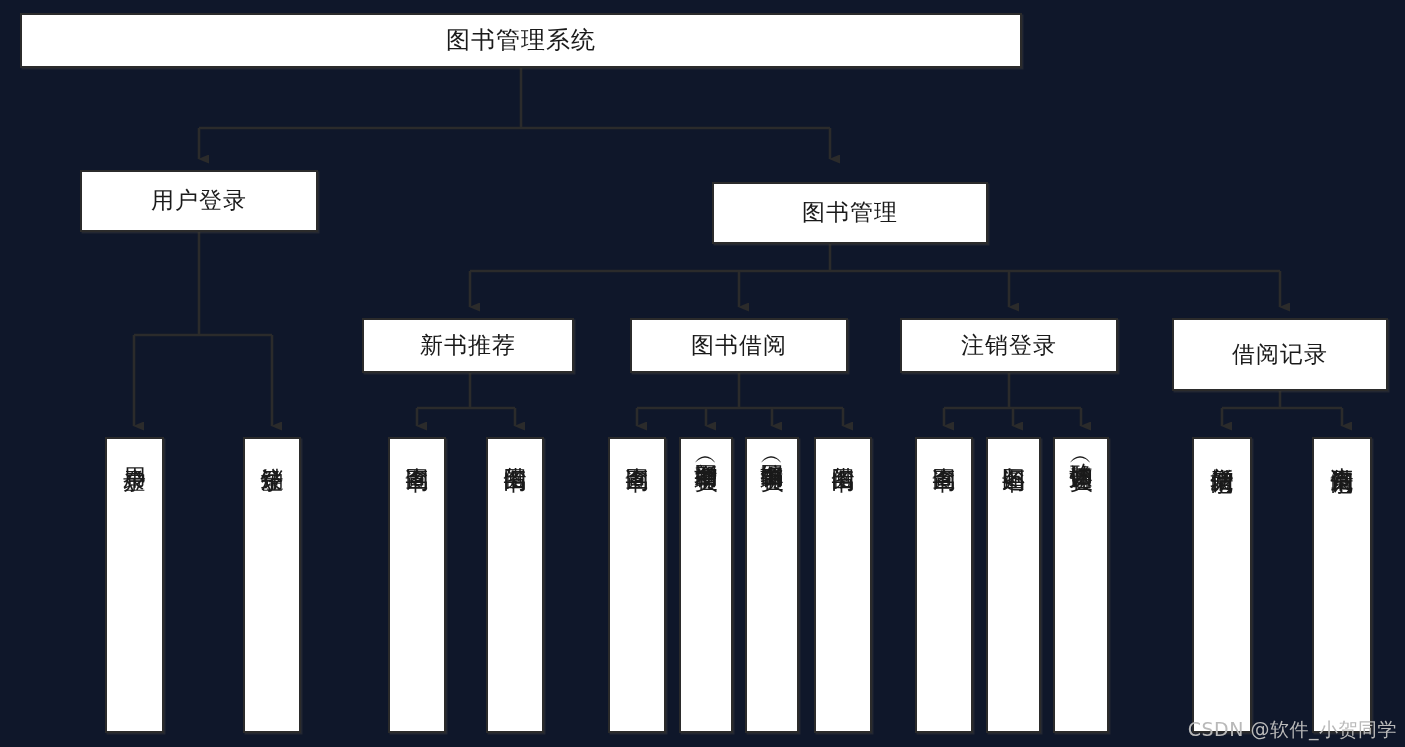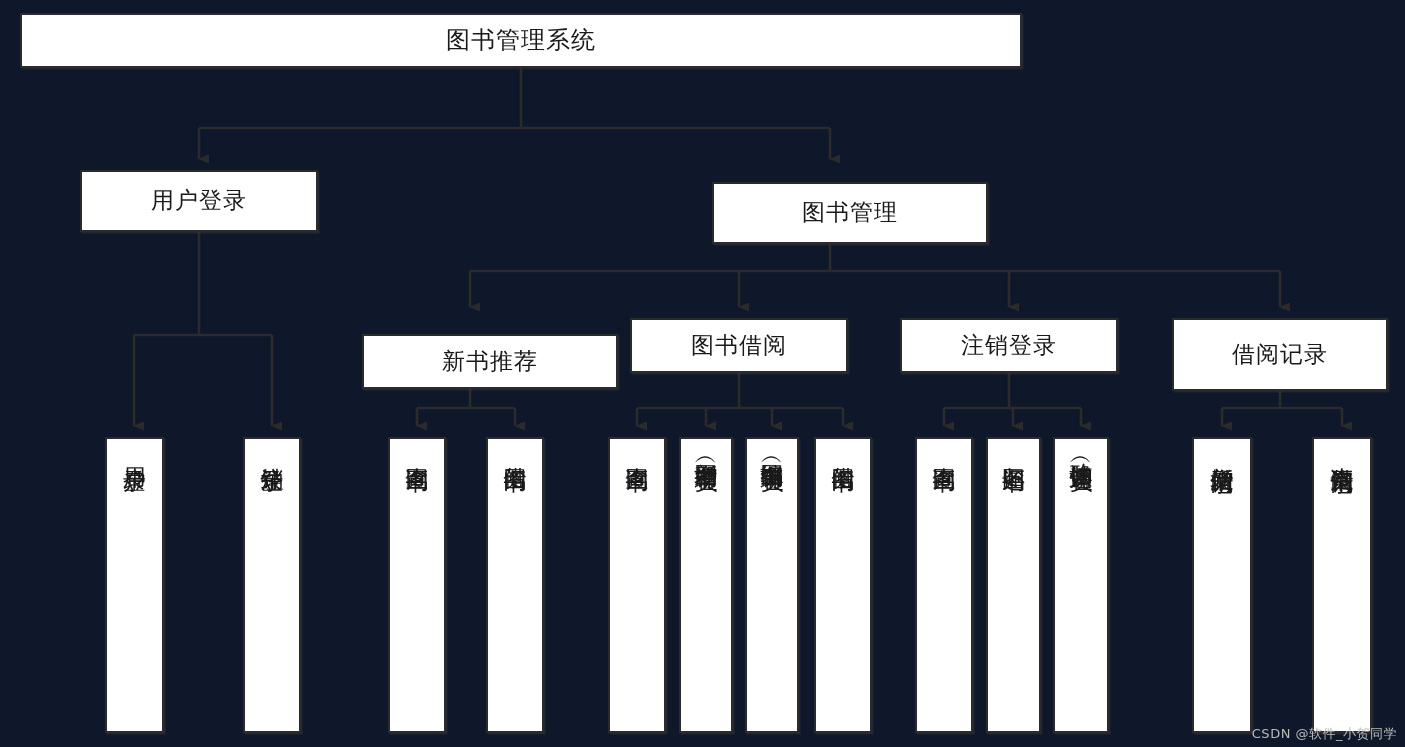--- a/index.html
+++ b/index.html
@@ -60,21 +60,21 @@
     white-space: nowrap;
     text-align: start;
   }
   .leaf.tall-text {
     padding-top: 6px;
   }
   .watermark {
     position: absolute;
     right: 8px;
     bottom: 4px;
-    font-size: 13px;
+    font-size: 19px;
     color: #b9b9b9;
     letter-spacing: 0.5px;
     white-space: nowrap;
     user-select: none;
   }
 </style>
 </head>
 <body>
 
 <div id="diagram-root">
@@ -133,21 +133,21 @@
     <span>图书管理系统</span>
   </div>
 
   <div class="node horiz" id="node-l2-0" style="left: 80px; top: 170px; width: 238px; height: 62px;">
     <span>用户登录</span>
   </div>
   <div class="node horiz" id="node-l2-1" style="left: 712px; top: 170px; width: 276px; height: 62px; margin-top: 12px;">
     <span>图书管理</span>
   </div>
 
-  <div class="node horiz" id="node-l3-0" style="left: 362px; top: 318px; width: 256px; height: 55px; margin-top: 16px;">
+  <div class="node horiz" id="node-l3-0" style="left: 362px; top: 318px; width: 212px; height: 55px;">
     <span>新书推荐</span>
   </div>
   <div class="node horiz" id="node-l3-1" style="left: 630px; top: 318px; width: 218px; height: 55px;">
     <span>图书借阅</span>
   </div>
   <div class="node horiz" id="node-l3-2" style="left: 900px; top: 318px; width: 218px; height: 55px;">
     <span>注销登录</span>
   </div>
   <div class="node horiz" id="node-l3-3" style="left: 1172px; top: 318px; width: 216px; height: 73px;">
     <span>借阅记录</span>

